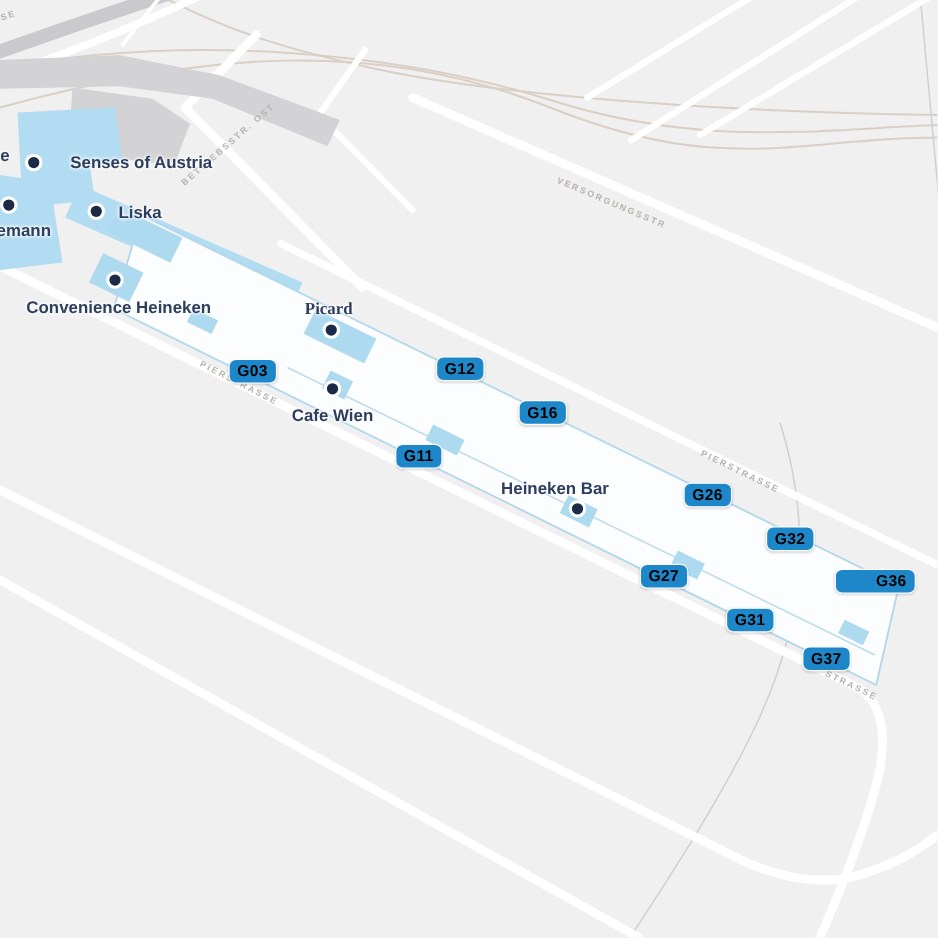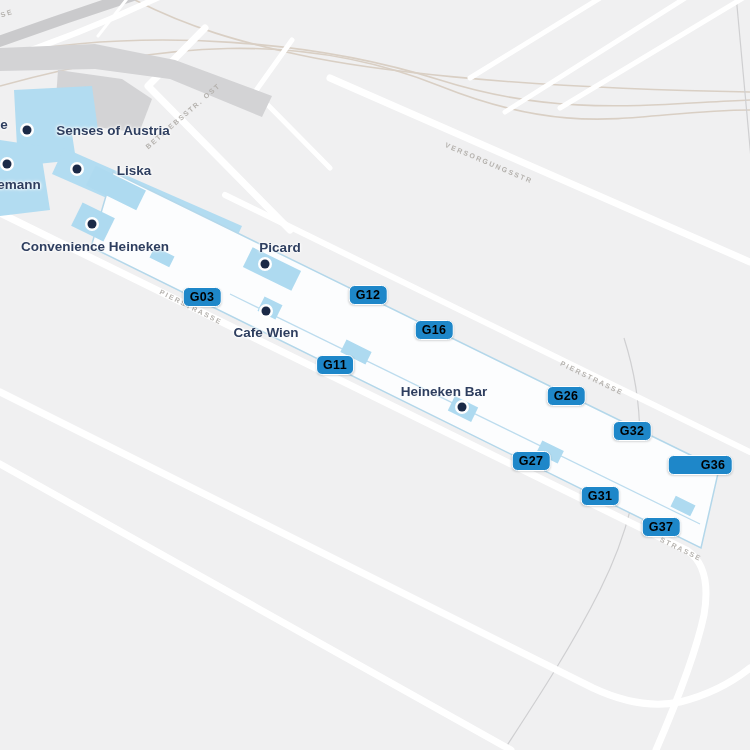--- a/index.html
+++ b/index.html
@@ -119,33 +119,33 @@
     </div>
 
   <div class="layer">
 
   <div class="poi">
         <span class="dot" style="left: 27px; top: 130px;"></span>
         <span class="lbl" style="left: 101px; top: 130px; padding-left: 24px;">Senses of Austria</span>
       </div>
       <div class="poi">
         <span class="dot" style="left: 77px; top: 169px;"></span>
-        <span class="lbl" style="left: 112px; top: 170px; padding-left: 44px;">Liska</span>
+        <span class="lbl" style="left: 112px; top: 170px;">Liska</span>
       </div>
       <div class="poi">
         <span class="dot" style="left: 7px; top: 164px;"></span>
         <span class="lbl" style="left: 19px; top: 184px;">emann</span>
       </div>
       <div class="poi">
         <span class="dot" style="left: 92px; top: 224px;"></span>
         <span class="lbl" style="left: 95px; top: 246px;">Convenience Heineken</span>
       </div>
       <div class="poi">
         <span class="dot" style="left: 265px; top: 264px;"></span>
-        <span class="lbl" style="left: 280px; top: 247px;">Picard</span>
+        <span class="lbl" style="left: 263px; top: 247px; font-family: Liberation Serif, serif;">Picard</span>
       </div>
       <div class="poi">
         <span class="dot" style="left: 266px; top: 311px;"></span>
         <span class="lbl" style="left: 266px; top: 332px;">Cafe Wien</span>
       </div>
       <div class="poi">
         <span class="dot" style="left: 462px; top: 407px;"></span>
         <span class="lbl" style="left: 444px; top: 391px; text-align: right;">Heineken Bar</span>
       </div>
     </div>

